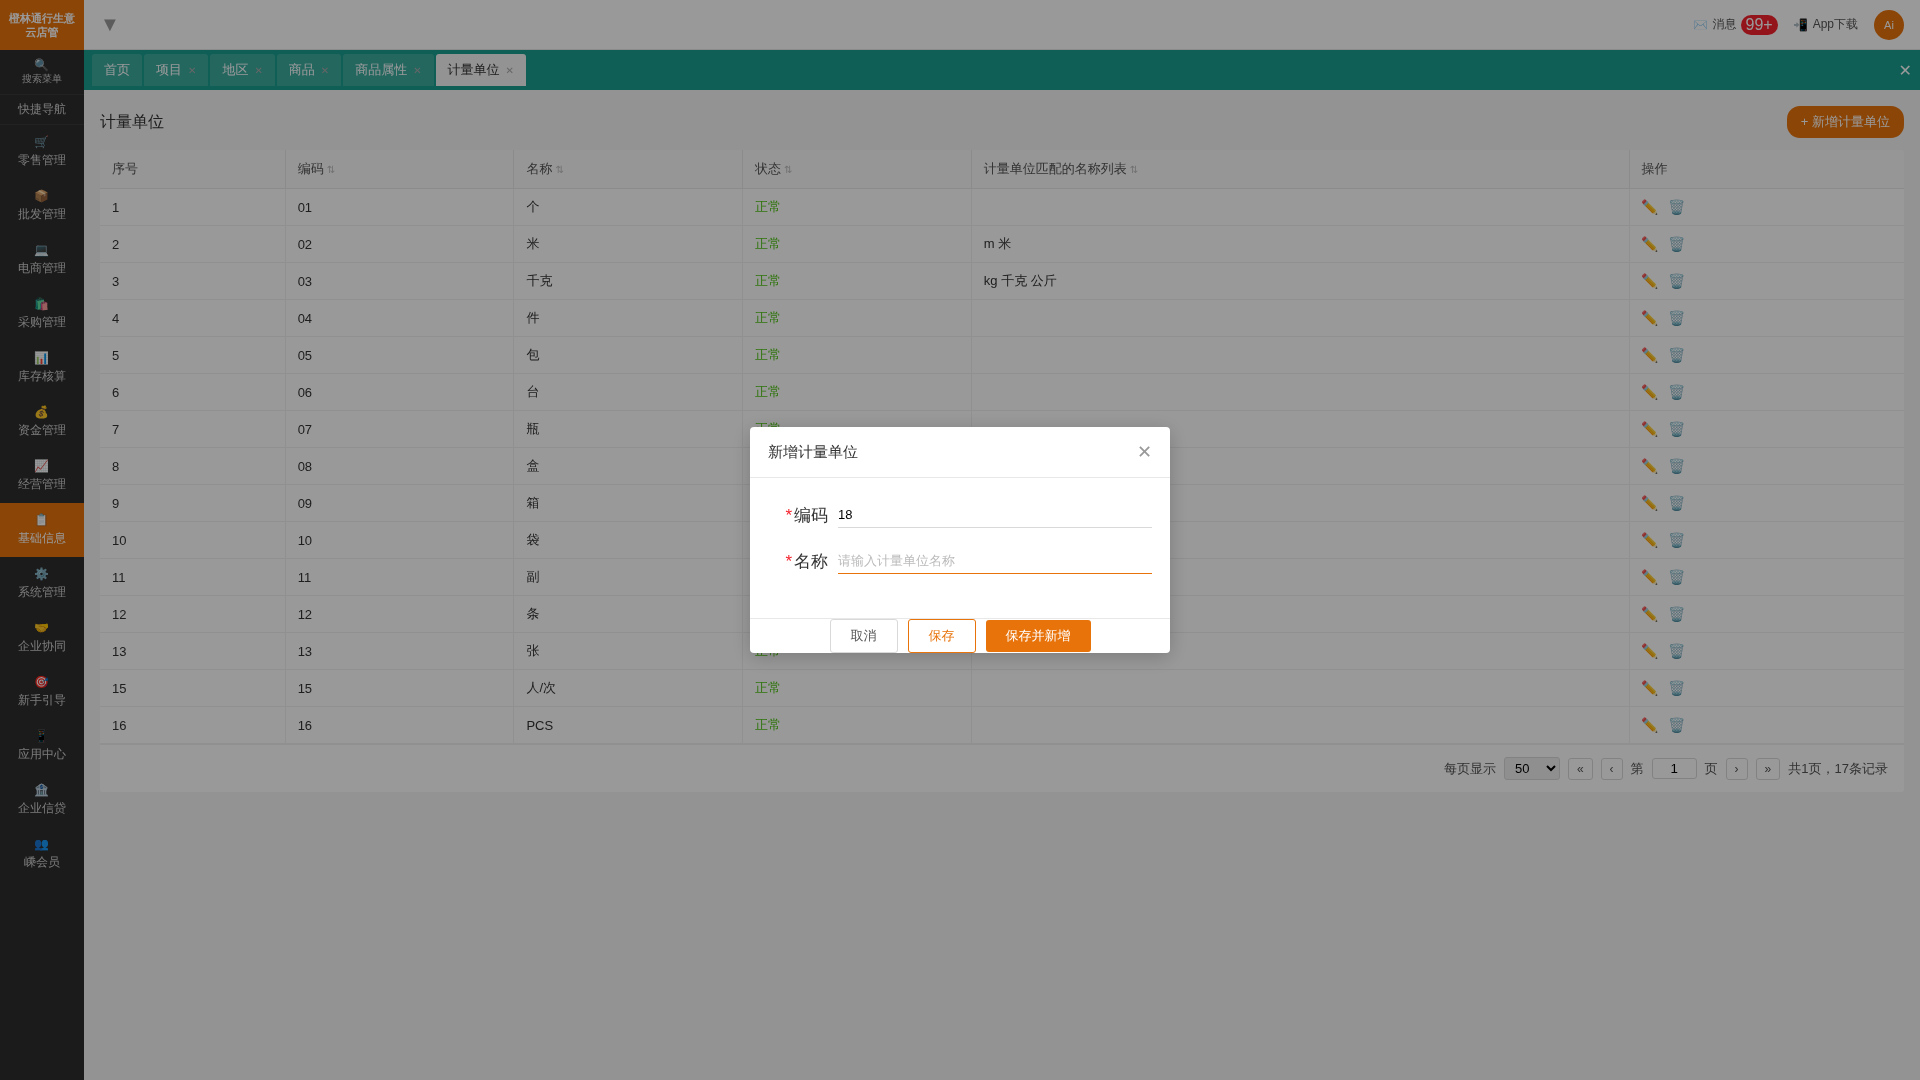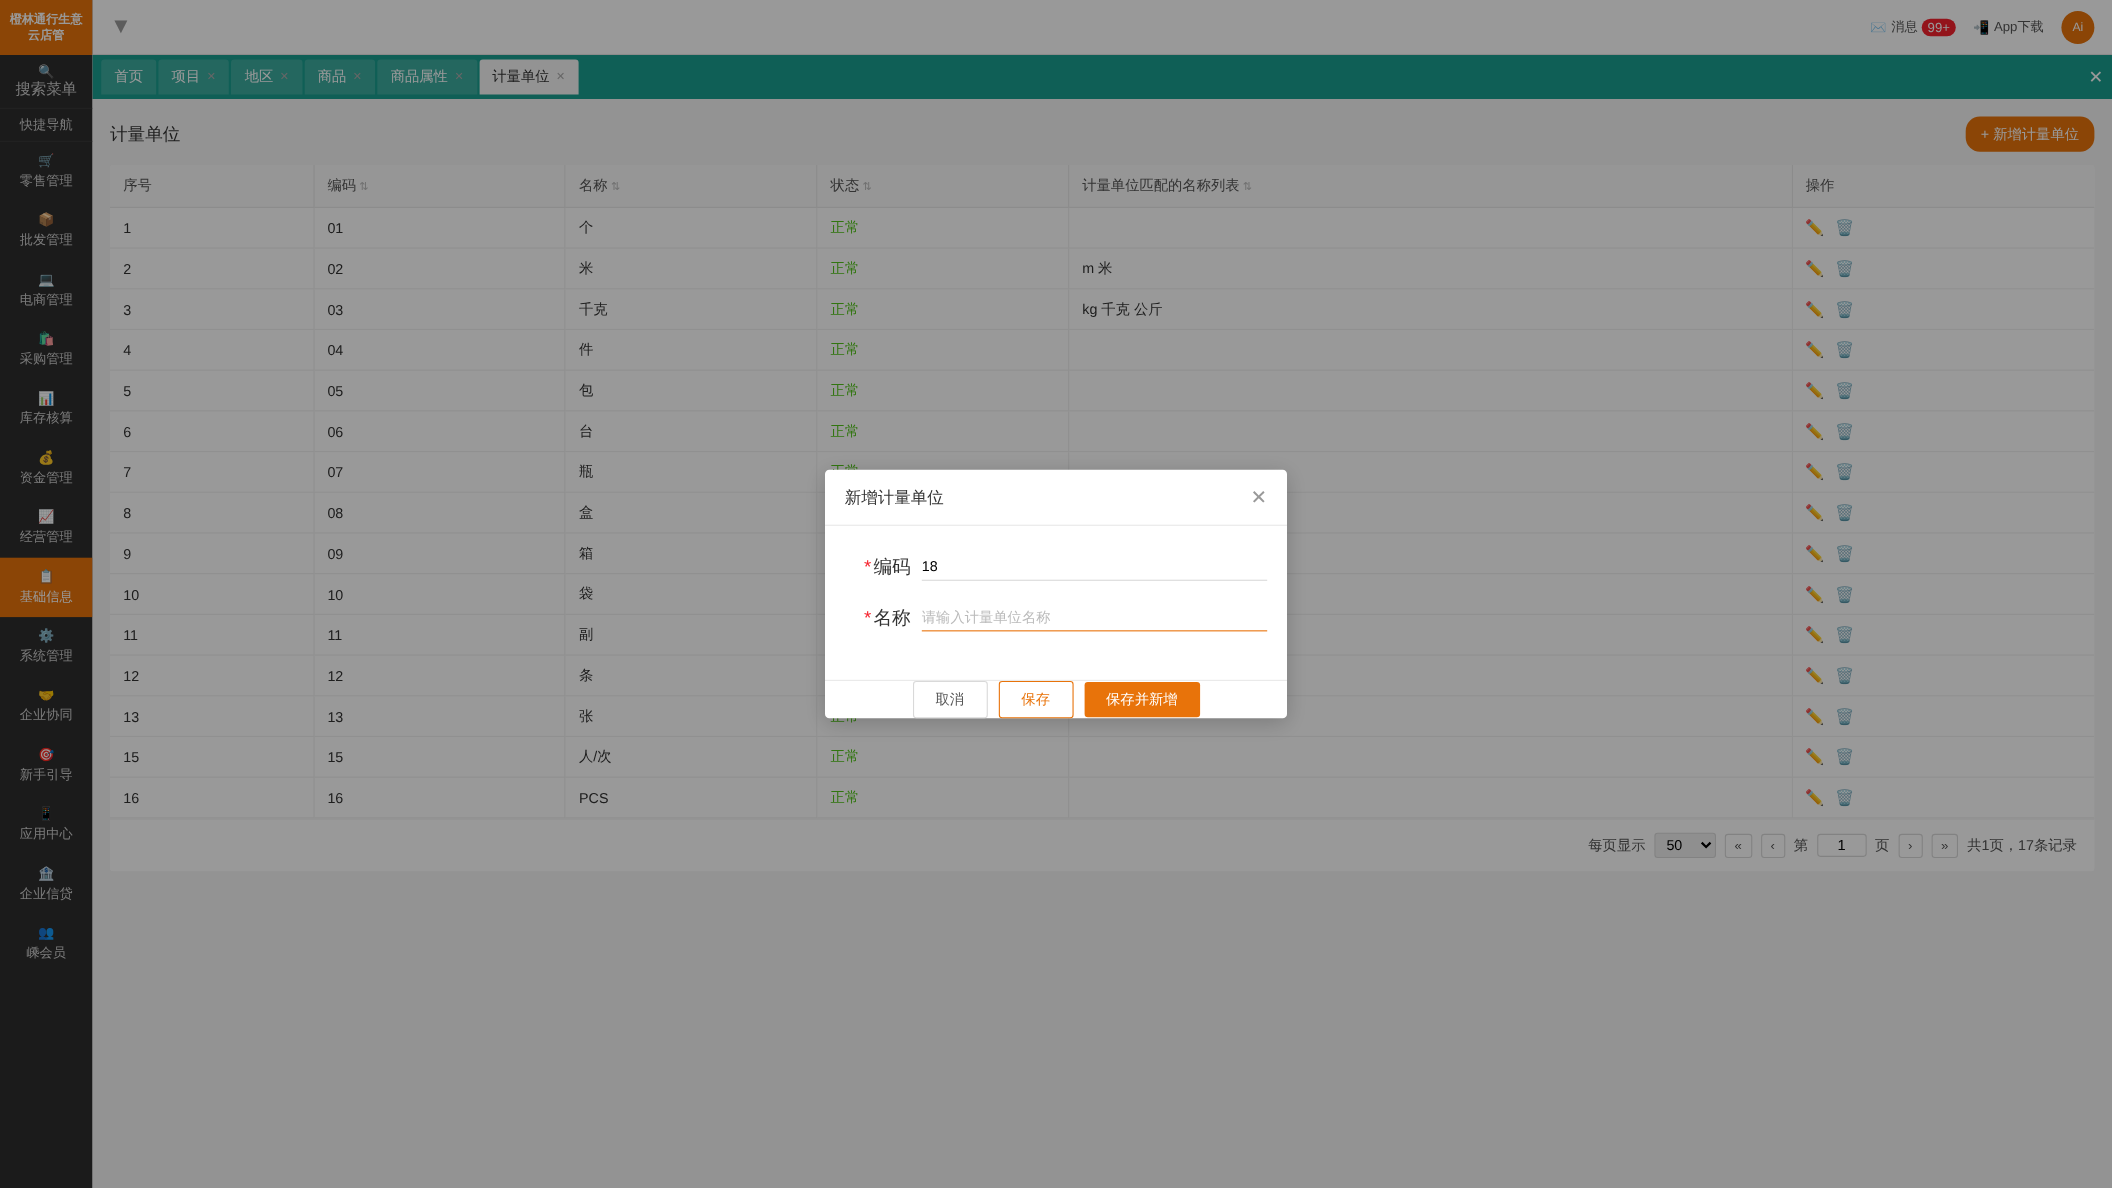--- a/index.html
+++ b/index.html
@@ -15,21 +15,21 @@
     .sidebar-item.active { background: #e8730a; color: white; }
 
     
     .main { flex: 1; display: flex; flex-direction: column; height: 1080px; overflow: hidden; }
 
     
     .top-header { height: 50px; background: #fff; display: flex; align-items: center; justify-content: space-between; padding: 0 16px; border-bottom: 1px solid #e8e8e8; flex-shrink: 0; }
     .top-header-left { display: flex; align-items: center; gap: 8px; }
     .top-header-right { display: flex; align-items: center; gap: 16px; }
     .header-icon-btn { display: flex; align-items: center; gap: 4px; color: #555; font-size: 12px; cursor: pointer; }
-    .badge { background: #f5222d; color: white; border-radius: 10px; padding: 1px 5px; font-size: 12px; }
+    .badge { background: #f5222d; color: white; border-radius: 10px; padding: 1px 5px; font-size: 16px; }
     .user-avatar { width: 30px; height: 30px; background: #e8730a; border-radius: 50%; display: flex; align-items: center; justify-content: center; color: white; font-size: 11px; }
 
     
     .tabs-bar { height: 40px; background: #1a9e8f; display: flex; align-items: center; padding: 0 8px; gap: 2px; flex-shrink: 0; }
     .tab { height: 32px; padding: 0 12px; display: flex; align-items: center; gap: 6px; border-radius: 3px 3px 0 0; font-size: 13px; cursor: pointer; color: white; background: rgba(255,255,255,0.15); }
     .tab.active { background: #f5f5f5; color: #333; }
     .tab-close { font-size: 10px; color: #aaa; cursor: pointer; }
     .tabs-close-all { margin-left: auto; color: white; font-size: 16px; cursor: pointer; background: none; border: none; }
 
     
@@ -82,21 +82,21 @@
 </head>
 <body>
 
 <div class="sidebar">
   <div class="sidebar-logo">
     <div class="sidebar-logo-text">橙林通行生意<br>云店管</div>
   </div>
 
   <div class="sidebar-search">
     <div>🔍</div>
-    <div style="font-size:14px;color:#ccc;">搜索菜单</div>
+    <div style="font-size:10px;color:#ccc;">搜索菜单</div>
   </div>
 
   <div class="sidebar-nav">
     <div>快捷导航</div>
   </div>
 
   <div class="sidebar-item">
     <div>🛒</div>
     <div>零售管理</div>
   </div>

